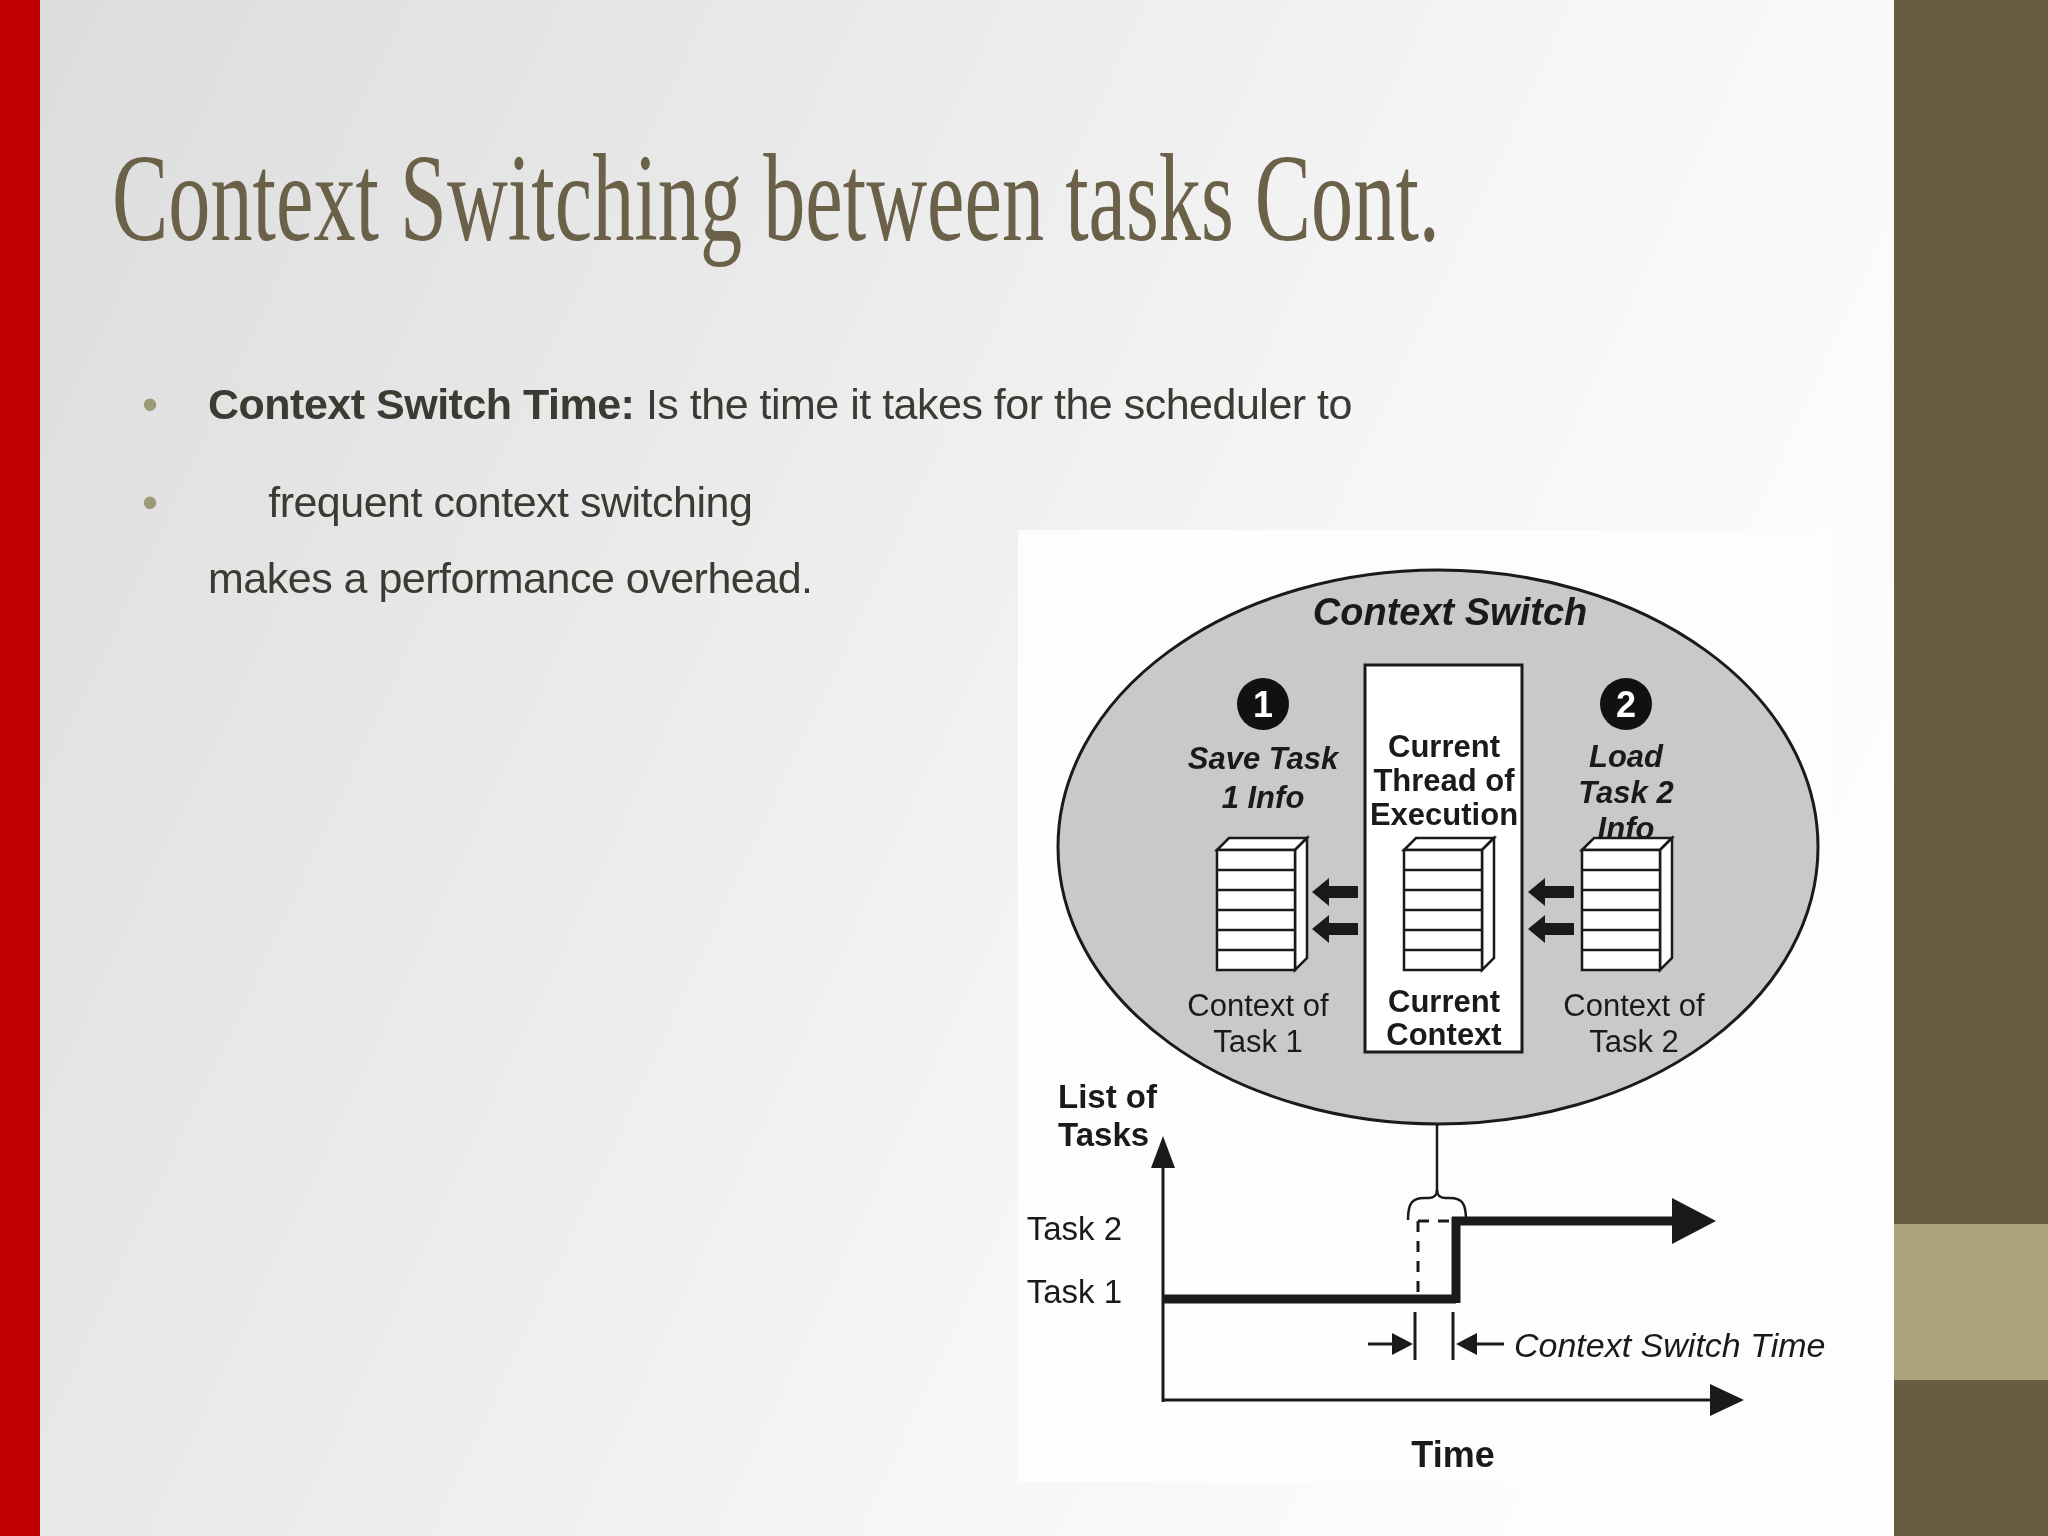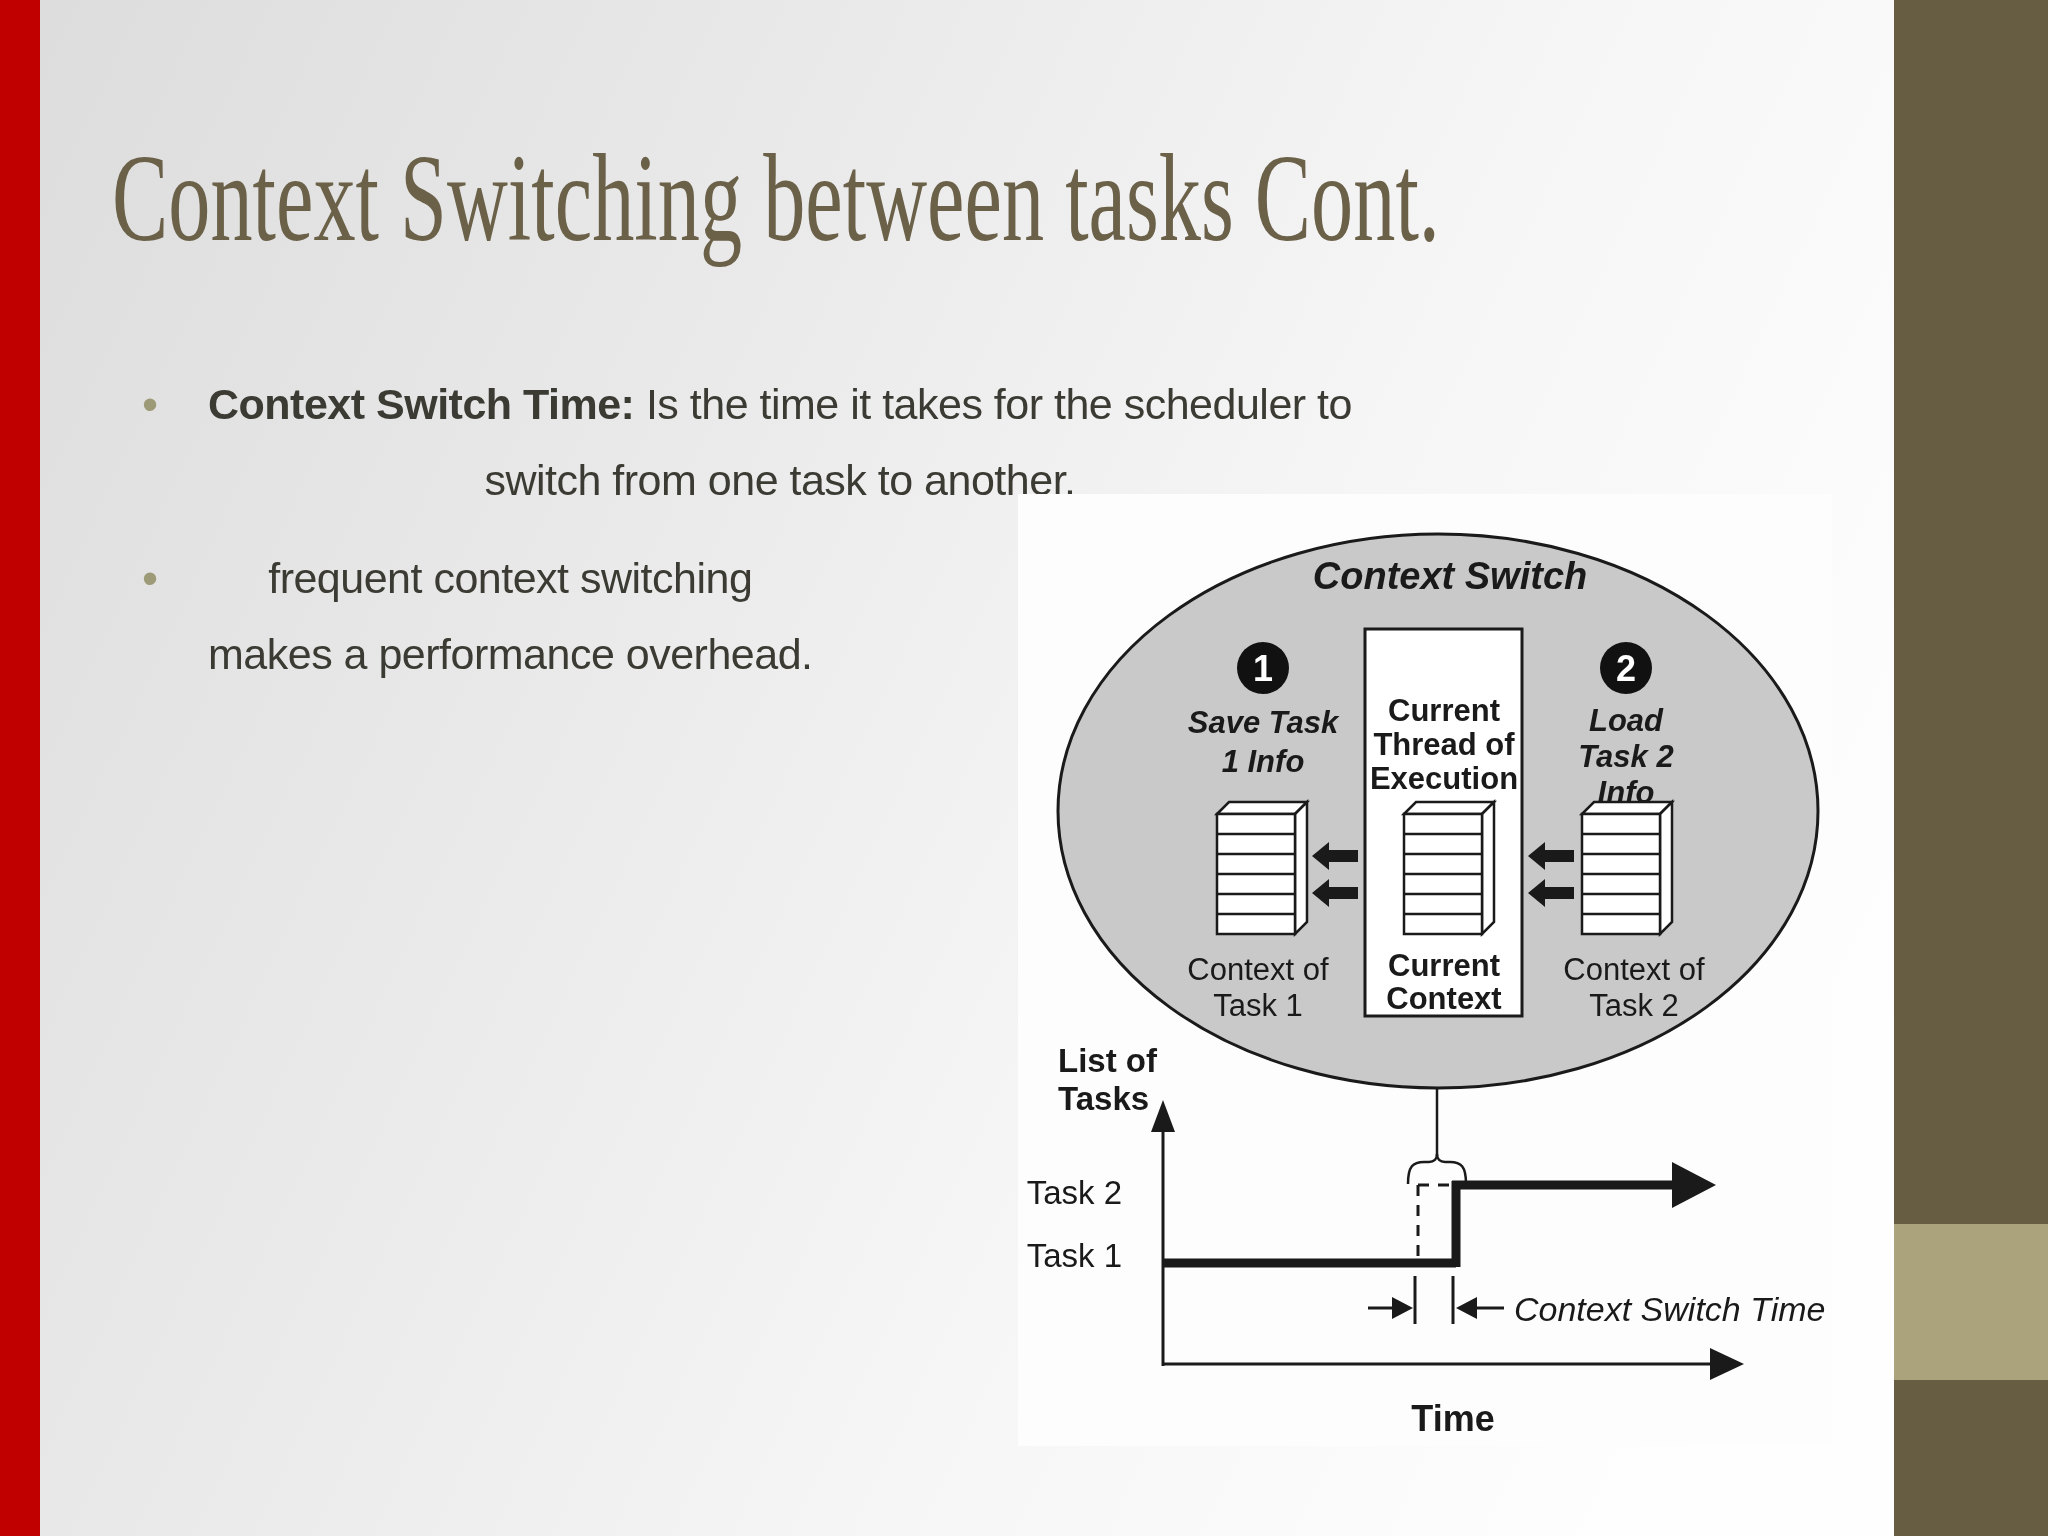--- a/index.html
+++ b/index.html
@@ -28,21 +28,21 @@
   .bullets{position:absolute;left:138px;top:366px;width:1720px;color:#3b3b34;}
   .bullet{display:flex;margin-bottom:22px;}
   .dot{
     width:66px;flex:0 0 66px;color:#9d9a77;
     font-size:46px;line-height:76px;padding-left:4px;
   }
   .btext{font-size:43px;line-height:76px;letter-spacing:-0.5px;text-align:center;}
   .btext .line{white-space:nowrap;}
   .btext .lead{font-weight:bold;}
   
-  .figure{position:absolute;left:1018px;top:494px;width:814px;height:952px;background:#fdfdfd;}
+  .figure{position:absolute;left:1018px;top:530px;width:814px;height:952px;background:#fdfdfd;}
   .figure svg{position:absolute;left:0;top:0;width:100%;height:100%;}
   svg text{font-family:"Liberation Sans",sans-serif;fill:#1a1a1a;}
   .t-ellipse-title{font-size:38px;font-weight:bold;font-style:italic;}
   .t-badge{font-size:36px;font-weight:bold;fill:#ffffff;}
   .t-step{font-size:31px;font-weight:bold;font-style:italic;}
   .t-box{font-size:31px;font-weight:bold;}
   .t-label{font-size:31px;}
   .t-axis{font-size:33px;font-weight:bold;}
   .t-task{font-size:33px;font-weight:500;}
   .t-cst{font-size:34px;font-style:italic;font-weight:500;}
@@ -57,21 +57,20 @@
   <div class="olive-bar"></div>
   <div class="tan-square"></div>
 
   <div class="title">Context Switching between tasks Cont.</div>
 
   <div class="bullets">
     <div class="bullet">
       <div class="dot">•</div>
       <div class="btext">
         <div class="line"><span class="lead">Context Switch Time:</span><span> Is the time it takes for the scheduler to</span></div>
-        <div class="line">switch from one task to another.</div>
       </div>
     </div>
     <div class="bullet">
       <div class="dot">•</div>
       <div class="btext">
         <div class="line">frequent context switching</div>
         <div class="line">makes a performance overhead.</div>
       </div>
     </div>
   </div>

